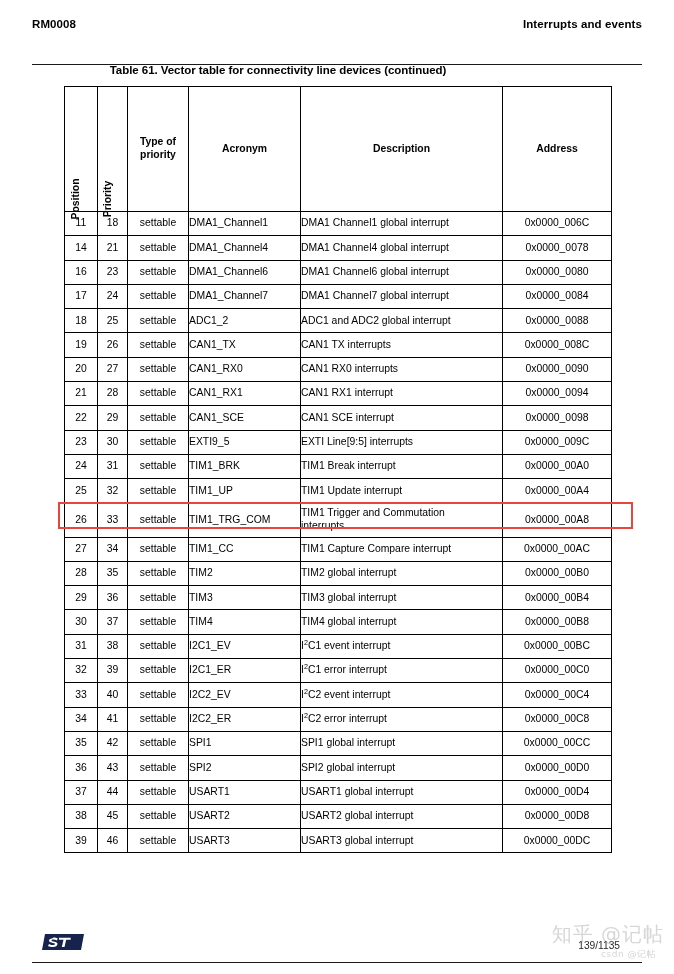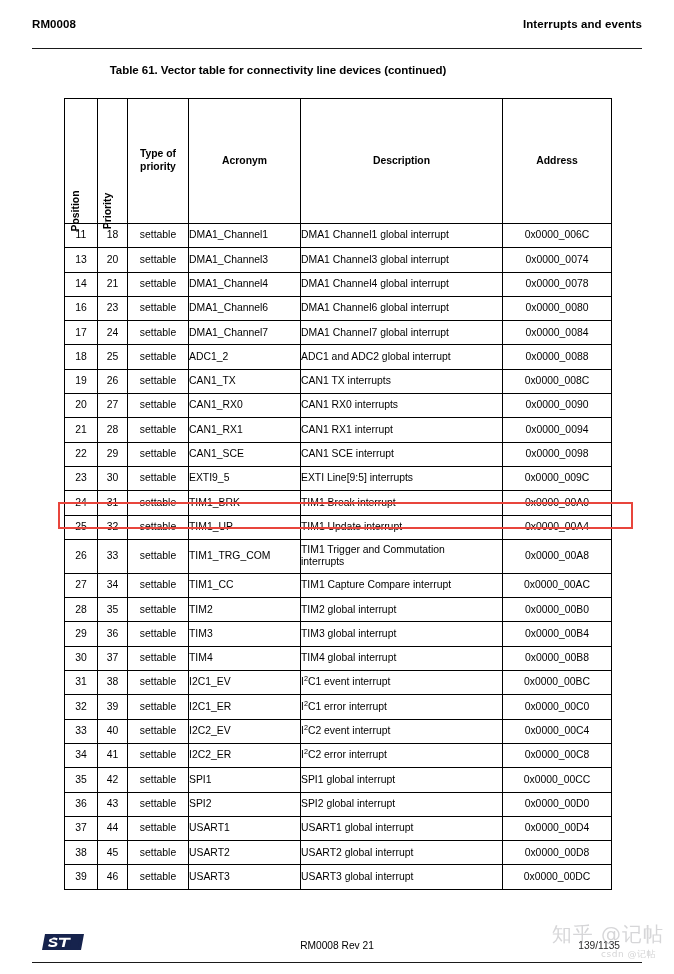--- a/index.html
+++ b/index.html
@@ -20,21 +20,21 @@
   #page-header {
     position: absolute;
     left: 32px;
     top: 18px;
     width: 610px;
     height: 26px;
     display: flex;
     align-items: flex-start;
     justify-content: space-between;
     border-bottom: 1.4px solid #1a1a1a;
-    padding-bottom: 4px;
+    padding-bottom: 20px;
   }
   #page-header .hdr-text {
     font-size: 11.5px;
     font-weight: bold;
     letter-spacing: 0.1px;
     white-space: nowrap;
   }
 
   
   #table-title {
@@ -45,21 +45,21 @@
     text-align: center;
     font-size: 11.5px;
     font-weight: bold;
     letter-spacing: -0.05px;
   }
 
   
   #vector-table {
     position: absolute;
     left: 64px;
-    top: 98px;
+    top: 86px;
     width: 547px;
     border-collapse: collapse;
     table-layout: fixed;
     font-size: 10.4px;
   }
   #vector-table col.c-position { width: 33px; }
   #vector-table col.c-priority { width: 30px; }
   #vector-table col.c-type     { width: 61px; }
   #vector-table col.c-acronym  { width: 112px; }
   #vector-table col.c-desc     { width: 202px; }
@@ -240,28 +240,20 @@
   <tbody id="table-body">
       <tr>
         <td class="cell-pos">11</td>
         <td class="cell-pri">18</td>
         <td class="cell-type">settable</td>
         <td class="cell-acr">DMA1_Channel1</td>
         <td class="cell-desc">DMA1 Channel1 global interrupt</td>
         <td class="cell-addr">0x0000_006C</td>
       </tr>
       <tr>
-        <td class="cell-pos">13</td>
-        <td class="cell-pri">20</td>
-        <td class="cell-type">settable</td>
-        <td class="cell-acr">DMA1_Channel3</td>
-        <td class="cell-desc">DMA1 Channel3 global interrupt</td>
-        <td class="cell-addr">0x0000_0074</td>
-      </tr>
-      <tr>
         <td class="cell-pos">14</td>
         <td class="cell-pri">21</td>
         <td class="cell-type">settable</td>
         <td class="cell-acr">DMA1_Channel4</td>
         <td class="cell-desc">DMA1 Channel4 global interrupt</td>
         <td class="cell-addr">0x0000_0078</td>
       </tr>
       <tr>
         <td class="cell-pos">16</td>
         <td class="cell-pri">23</td>
@@ -467,18 +459,17 @@
     <path d="M10 8 L88 8 L82 40 L4 40 Z" fill="#16234d"></path>
     <path d="M24 17 C20 17 18 19 18 21.5 C18 26 30 25 30 28 C30 29.5 28 30 25 30
              C22 30 19.5 29 18 28 L16 32 C18.5 33.5 22 34 25.5 34
              C31.5 34 35 31.5 35 27.5 C35 22.5 23 23.5 23 20.8
              C23 19.6 24.6 19 27 19 C29.6 19 32 19.8 33.6 20.8 L35.4 16.8
              C33.2 15.6 30 15 27 15 Z" fill="#ffffff"></path>
     <path d="M38 15.4 L38 19.6 L47 19.6 L43.6 34 L49 34 L52.4 19.6 L61.4 19.6
              L61.4 15.4 Z" fill="#ffffff"></path>
     <path d="M64 14 L80 14 L76 34 L60 34 Z" fill="#16234d"></path>
   </svg>
-  <div id="footer-center">RM0008 Rev 21</div>
   <div id="footer-page">139/1135</div>
 </div>
 
 <div id="watermark">知乎 @记帖</div>
 <div id="watermark-sub">csdn @记帖</div>
 
 </body></html>

